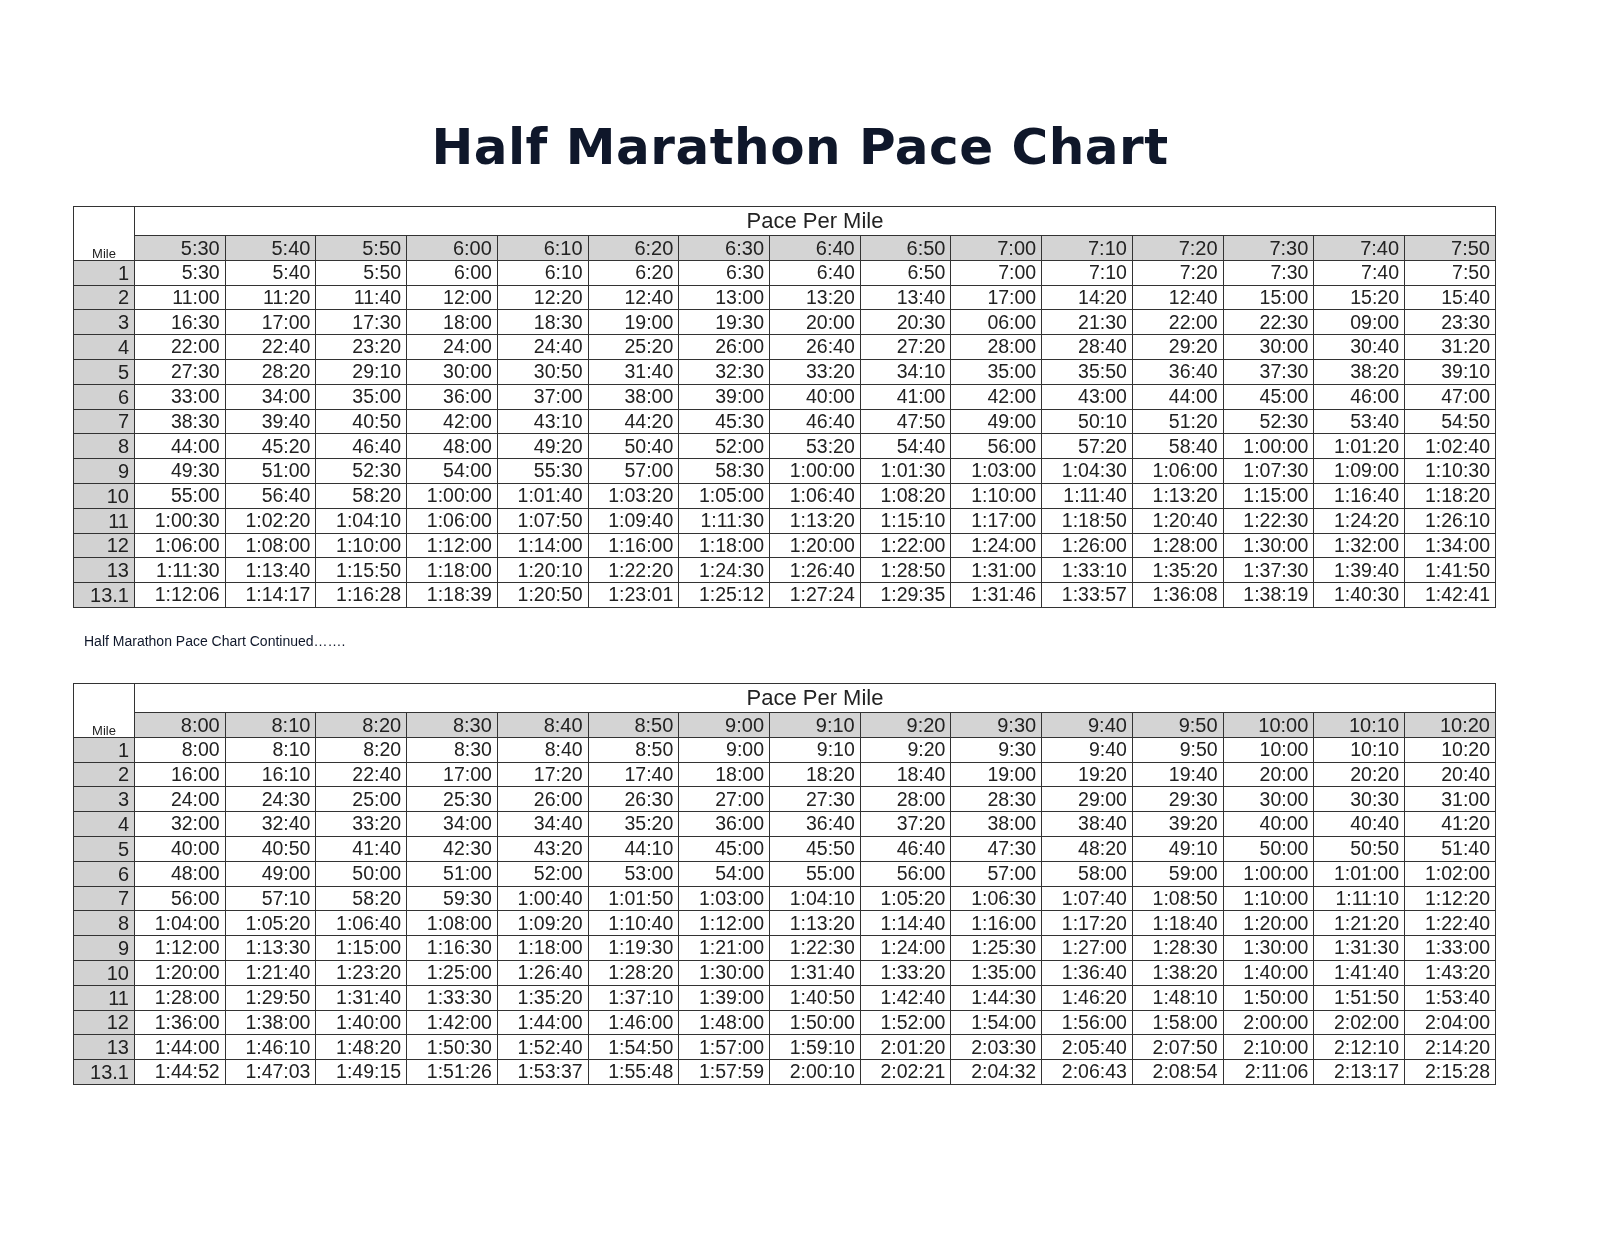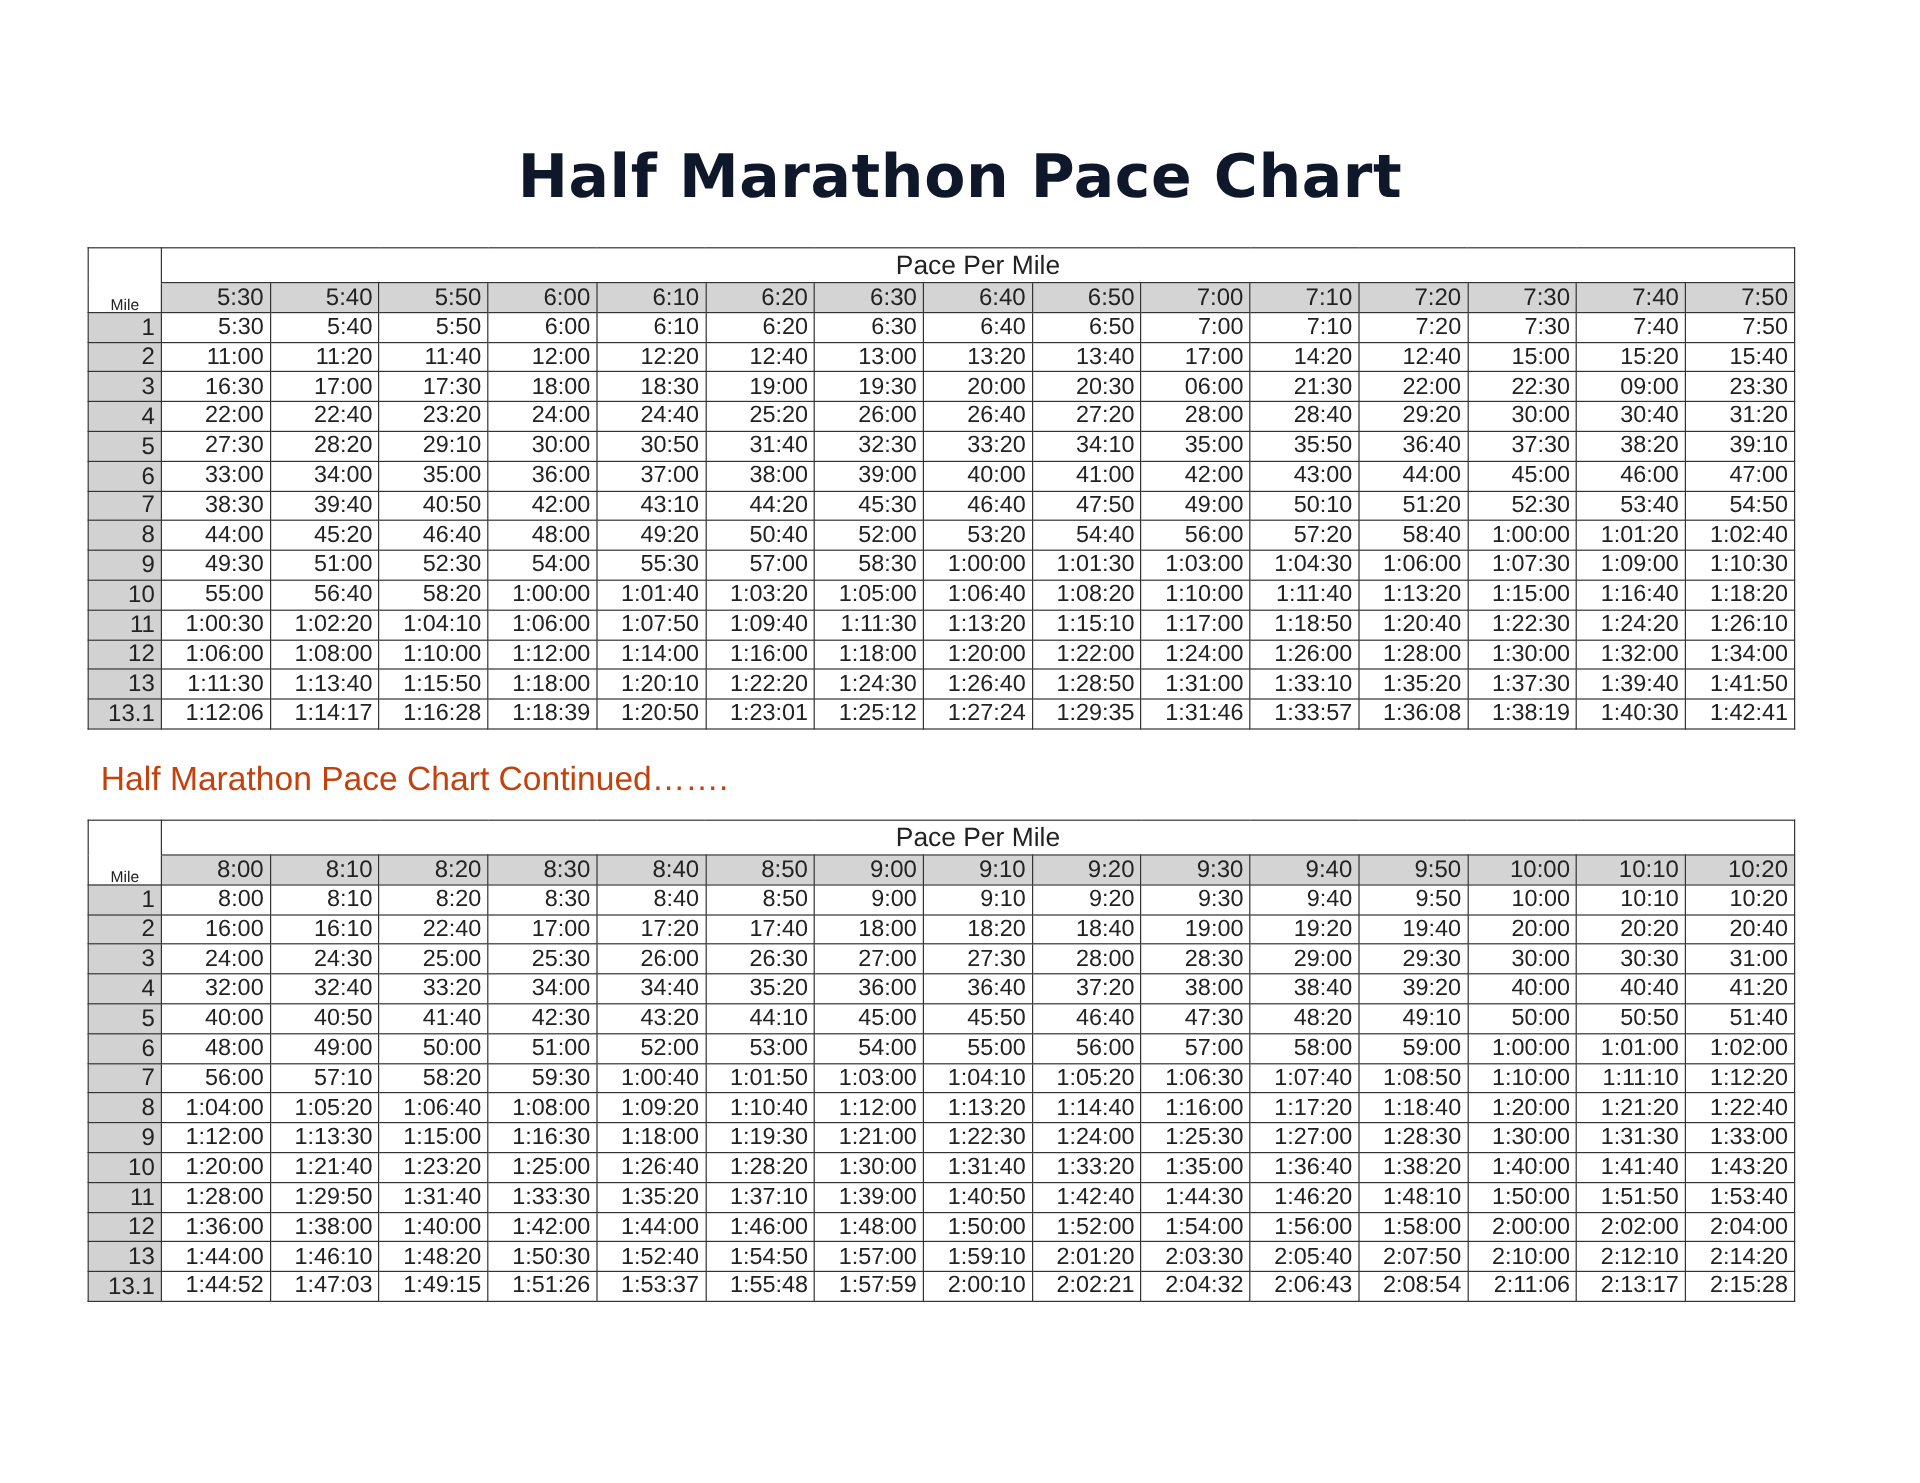--- a/index.html
+++ b/index.html
@@ -6,21 +6,21 @@
   body {
     width: 1600px; height: 1236px; position: relative; overflow: hidden;
     font-family: "Liberation Sans", "DejaVu Sans", sans-serif; color: #111;
   }
   .title {
     position: absolute; top: 118px; left: 0; width: 1600px; text-align: center;
     font-family: "DejaVu Sans", sans-serif; font-weight: bold; font-size: 50px;
     letter-spacing: 0.5px; color: #0f172a;
   }
   .continued {
-    position: absolute; left: 84px; top: 633px; font-size: 28px; color: #c2410c;
+    position: absolute; left: 84px; top: 633px; font-size: 14px; color: #0f172a;
   }
   table.pace {
     position: absolute; left: 73px; width: 1423px;
     border-collapse: collapse; table-layout: fixed;
     font-size: 19.5px; line-height: 1; padding-left: 44px;
   }
   table.pace td, table.pace th {
     border: 1.5px solid #333; padding: 0 5px 0 0; height: 23.8px;
     text-align: right; font-weight: normal; white-space: nowrap;
     color: #222;

